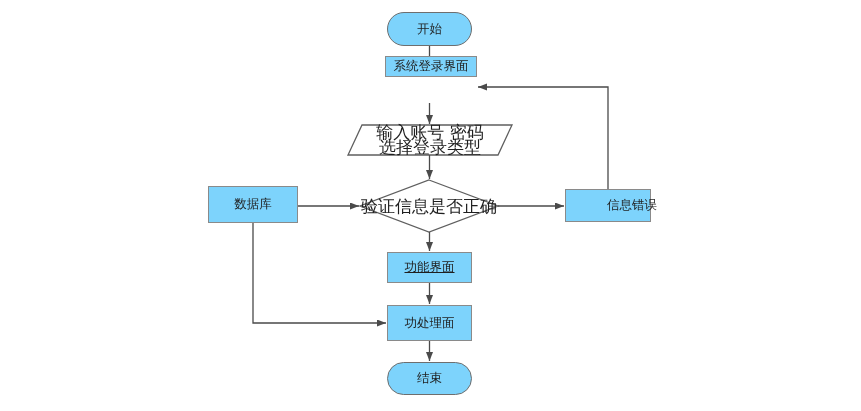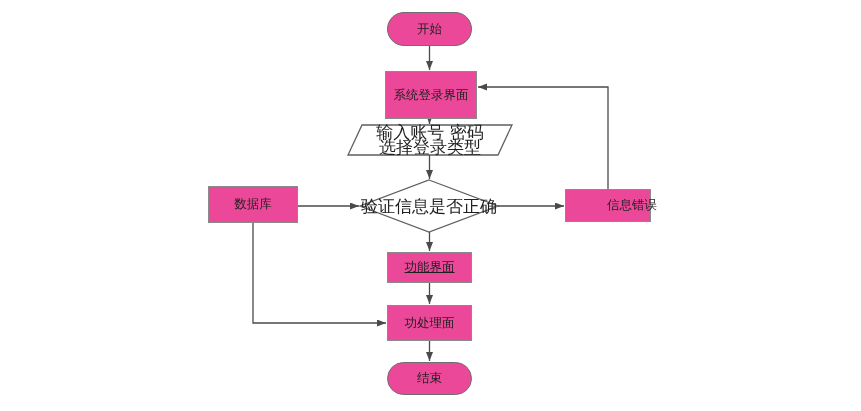--- a/index.html
+++ b/index.html
@@ -25,21 +25,21 @@
     fill: none;
     stroke: #4a4a4a;
     stroke-width: 1.3;
   }
   .node {
     position: absolute;
     box-sizing: border-box;
     display: flex;
     align-items: center;
     justify-content: center;
-    background: #ec4899;
+    background: #7dd3fc;
     border: 1.4px solid #8a8a8a;
     font-size: 12.5px;
     color: #1f1f1f;
     text-align: center;
     white-space: nowrap;
   }
   .terminator { border-radius: 17px; border-color: #6e6e6e; }
   .label-overlay {
     position: absolute;
     box-sizing: border-box;
@@ -87,21 +87,21 @@
     <path class="conn" d="M429.5,283 L429.5,304" marker-end="url(#arrowhead)"></path>
     <path class="conn" d="M429.5,341 L429.5,361" marker-end="url(#arrowhead)"></path>
     <path class="conn" d="M608,189 L608,87 L478,87" marker-end="url(#arrowhead)"></path>
     <path class="conn" d="M253,223 L253,323 L386,323" marker-end="url(#arrowhead)"></path>
   </svg>
 
   <div class="node terminator" style="left:387px; top:12px; width:85px; height:34px;">
     <span>开始</span>
   </div>
 
-  <div class="node" style="left:385px; top:71px; width:92px; height:48px;">
+  <div class="node" style="left:385px; top:56px; width:92px; height:21px;">
     <span>系统登录界面</span>
   </div>
 
   <div class="label-overlay" style="left:348px; top:125px; width:164px; height:30px;">
     <span>输入账号 密码</span>
     <span>选择登录类型</span>
   </div>
 
   <div class="label-overlay" style="left:360px; top:180px; width:138px; height:52px;justify-content:center;">
     <span>验证信息是否正确</span>

